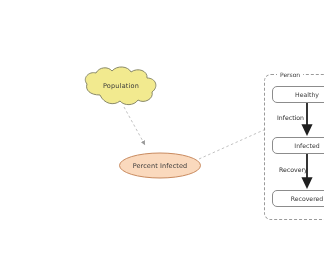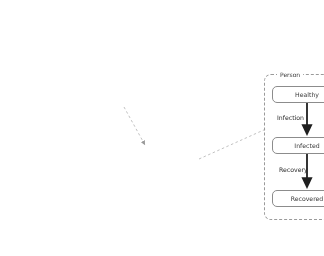--- a/index.html
+++ b/index.html
@@ -144,21 +144,42 @@
 
     <path d="M124,107 L145,145" fill="none" stroke="#c2c2c2" stroke-width="1" stroke-dasharray="2.5,2.5" marker-end="url(#arrowSmall)"></path>
 
     <path d="M199,159 L266,129" fill="none" stroke="#c2c2c2" stroke-width="1" stroke-dasharray="2.5,2.5"></path>
 
     <path d="M307,103 L307,130" fill="none" stroke="#1f1f1f" stroke-width="1.8" marker-end="url(#arrowThick)"></path>
 
     <path d="M307,154 L307,183" fill="none" stroke="#1f1f1f" stroke-width="1.8" marker-end="url(#arrowThick)"></path>
   </svg>
 
+  <div class="cloud-node">
+    <svg width="82" height="44" viewBox="0 0 82 44">
+      <path d="M20,31
+               C10,31 5,26 7,20
+               C2,14 9,7 16,9
+               C19,3 28,2 32,7
+               C37,1 48,2 51,8
+               C58,3 68,7 67,14
+               C76,14 79,23 72,28
+               C74,35 64,40 58,36
+               C54,42 44,42 40,37
+               C34,42 24,40 20,31 Z" fill="#f2ea8f" stroke="#8a8a6a" stroke-width="1" stroke-linejoin="round"></path>
+    </svg>
+    <div class="cloud-label">Population</div>
+  </div>
 
+  <div class="ellipse-node">
+    <svg width="84" height="29" viewBox="0 0 84 29">
+      <ellipse cx="42" cy="14.5" rx="40.5" ry="12.5" fill="#fad9bd" stroke="#c98a5e" stroke-width="1"></ellipse>
+    </svg>
+    <div class="ellipse-label">Percent Infected</div>
+  </div>
 
   <div class="agent-container">
     <div class="agent-title">Person</div>
   </div>
 
   <div class="state-box state-healthy">
     <span>Healthy</span>
   </div>
 
   <div class="transition-label label-infection">Infection</div>

